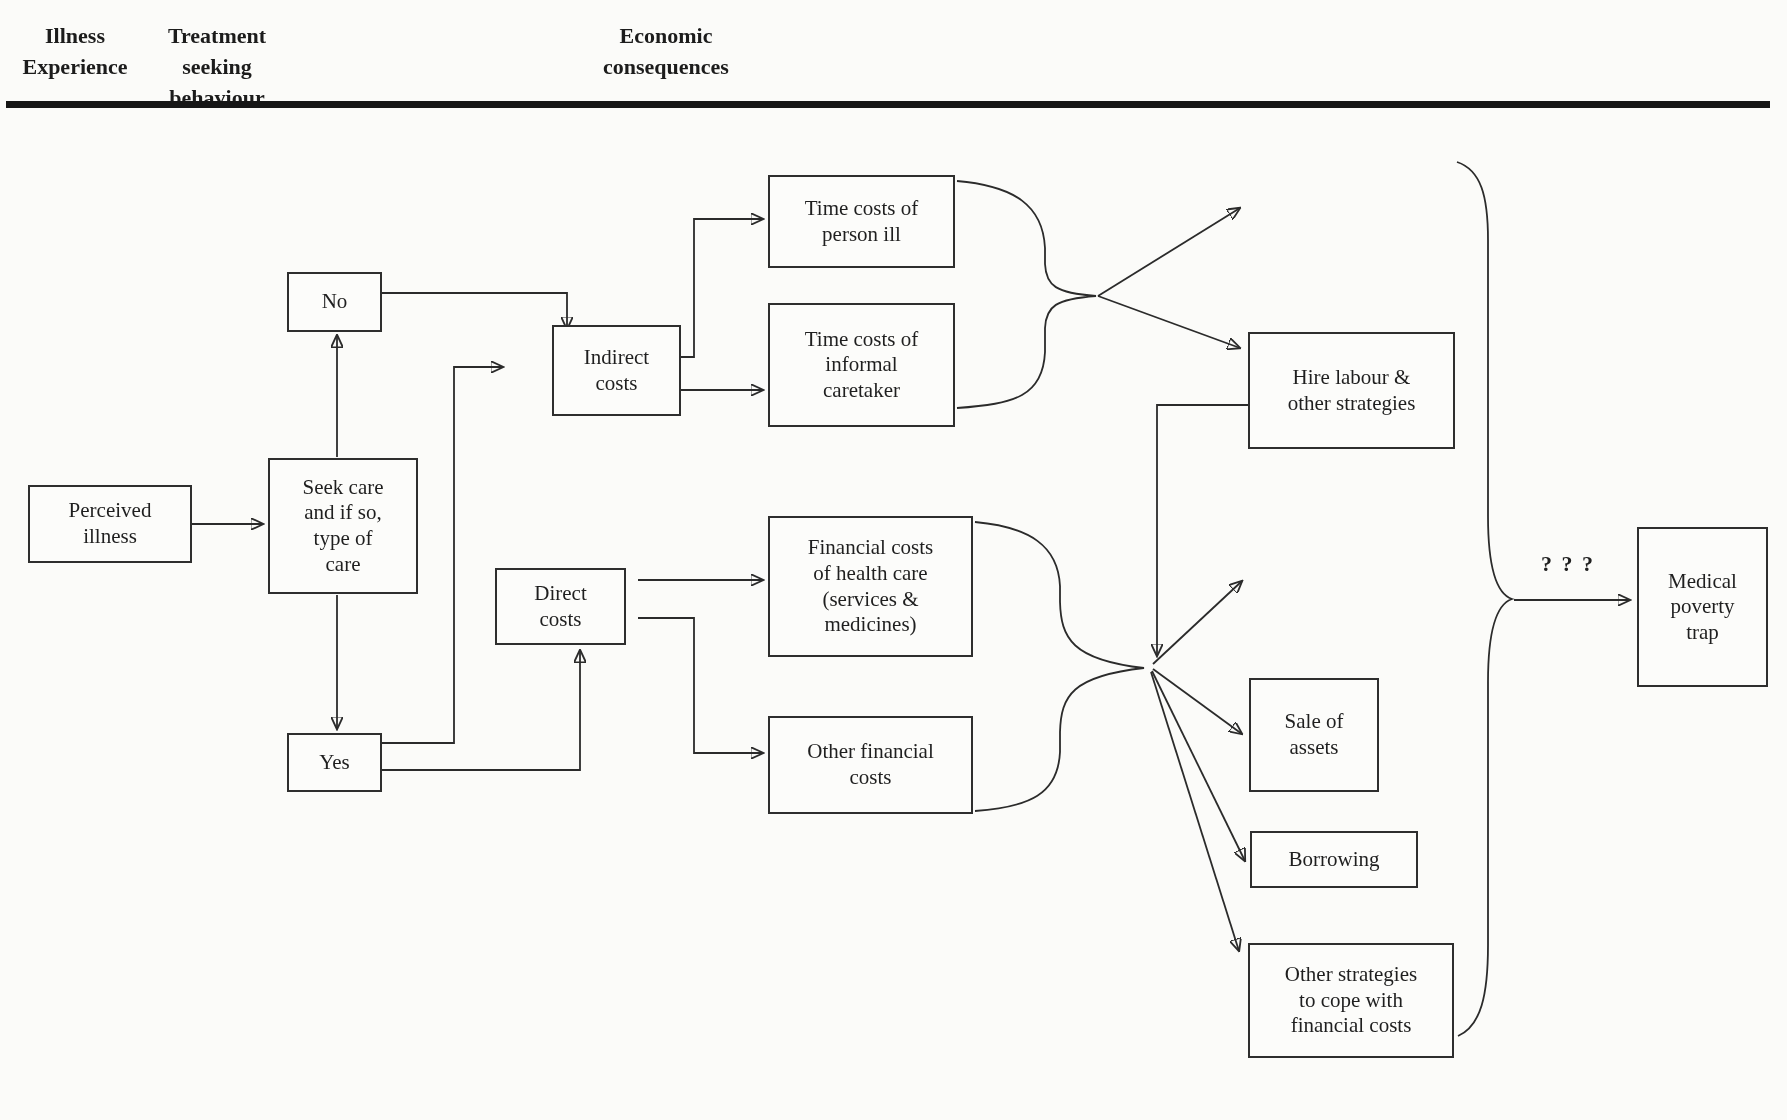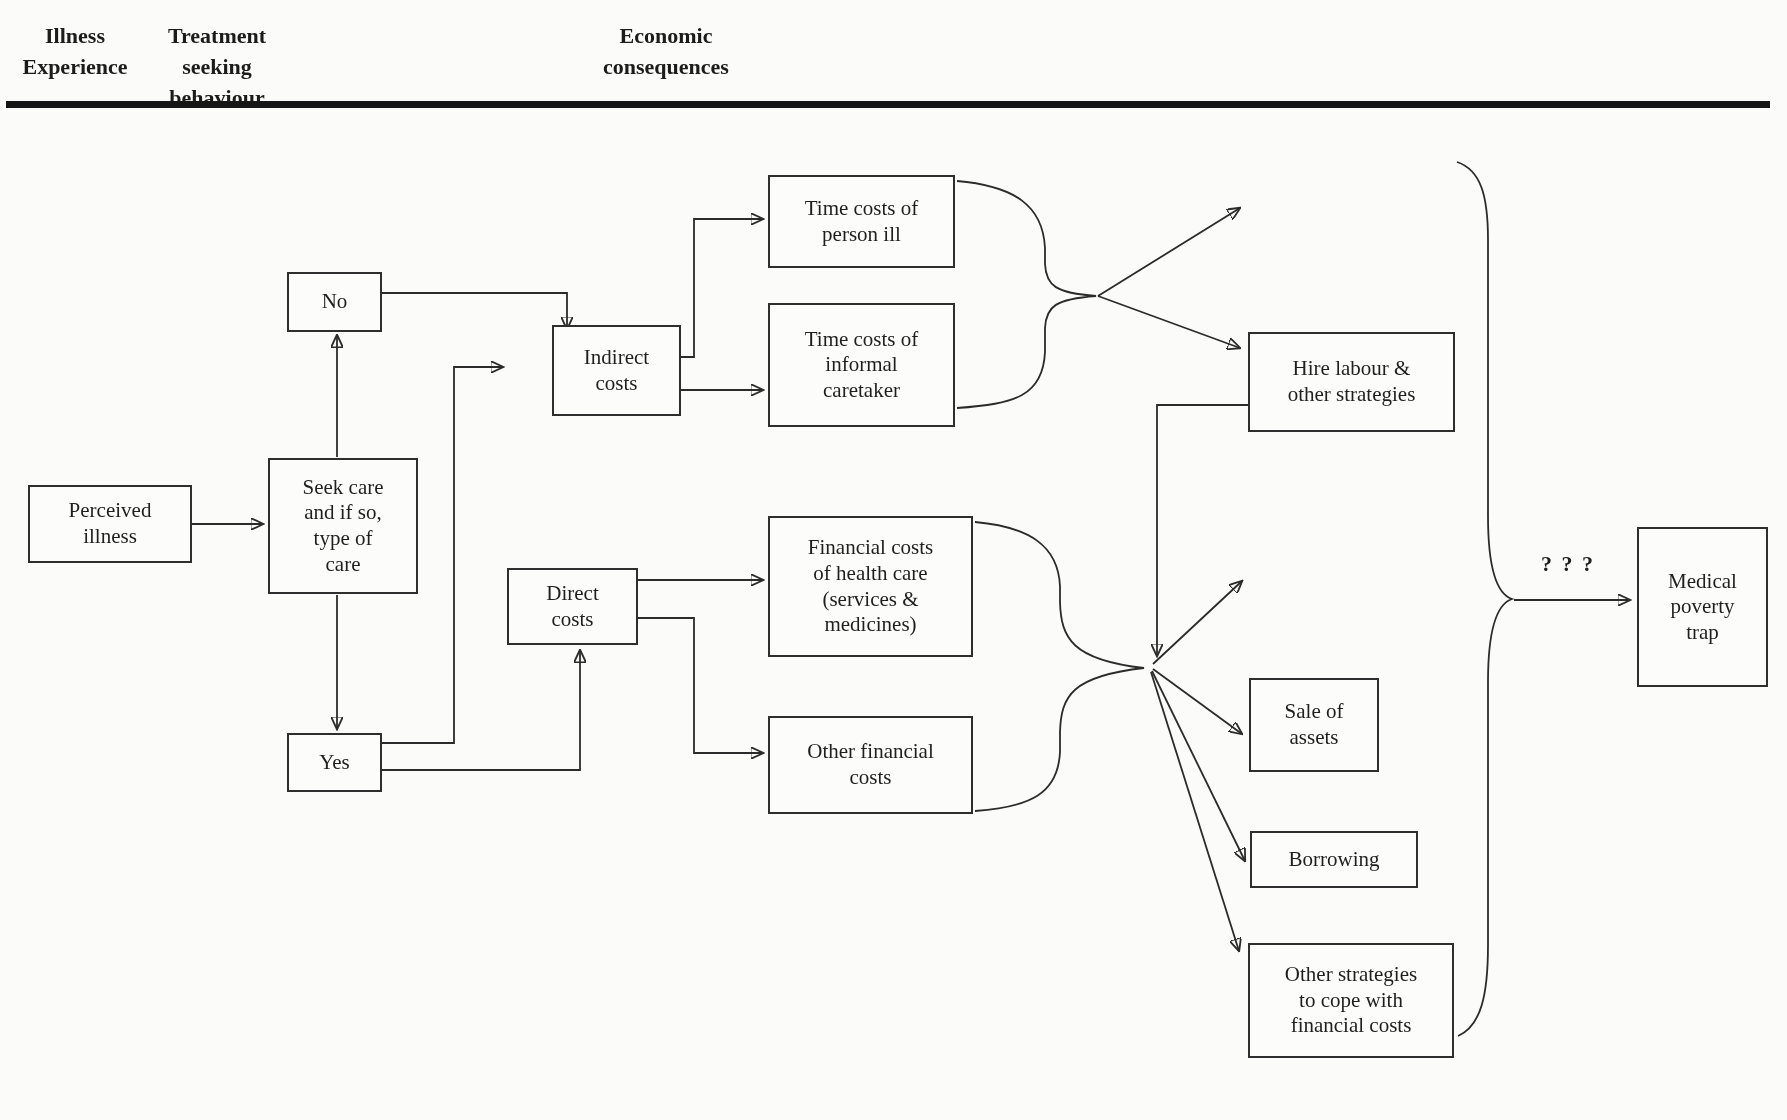--- a/index.html
+++ b/index.html
@@ -108,36 +108,36 @@
   <div class="node" style="left:28px;top:485px;width:164px;height:78px;">Perceived
 illness</div>
   <div class="node" style="left:268px;top:458px;width:150px;height:136px;">Seek care
 and if so,
 type of
 care</div>
   <div class="node" style="left:287px;top:272px;width:95px;height:60px;">No</div>
   <div class="node" style="left:287px;top:733px;width:95px;height:59px;">Yes</div>
   <div class="node" style="left:508px;top:325px;width:129px;height:91px;margin-left:44px;">Indirect
 costs</div>
-  <div class="node" style="left:507px;top:568px;width:131px;height:77px;">Direct
+  <div class="node" style="left:495px;top:568px;width:131px;height:77px;">Direct
 costs</div>
   <div class="node" style="left:768px;top:175px;width:187px;height:93px;">Time costs of
 person ill</div>
   <div class="node" style="left:768px;top:303px;width:187px;height:124px;">Time costs of
 informal
 caretaker</div>
   <div class="node" style="left:768px;top:516px;width:205px;height:141px;">Financial costs
 of health care
 (services &amp;
 medicines)</div>
   <div class="node" style="left:768px;top:716px;width:205px;height:98px;">Other financial
 costs</div>
-  <div class="node" style="left:1248px;top:332px;width:207px;height:100px;">Hire labour &amp;
+  <div class="node" style="left:1248px;top:332px;width:207px;height:117px;">Hire labour &amp;
 other strategies</div>
-  <div class="node" style="left:1249px;top:678px;width:130px;height:94px;text-align:center;">Sale of
+  <div class="node" style="left:1249px;top:678px;width:130px;height:114px;text-align:center;">Sale of
 assets</div>
   <div class="node" style="left:1250px;top:831px;width:168px;height:57px;">Borrowing</div>
   <div class="node" style="left:1248px;top:943px;width:206px;height:115px;">Other strategies
 to cope with
 financial costs</div>
   <div class="node" style="left:1637px;top:527px;width:131px;height:160px;">Medical
 poverty
 trap</div>
 
   <div class="qmarks">? ? ?</div>

